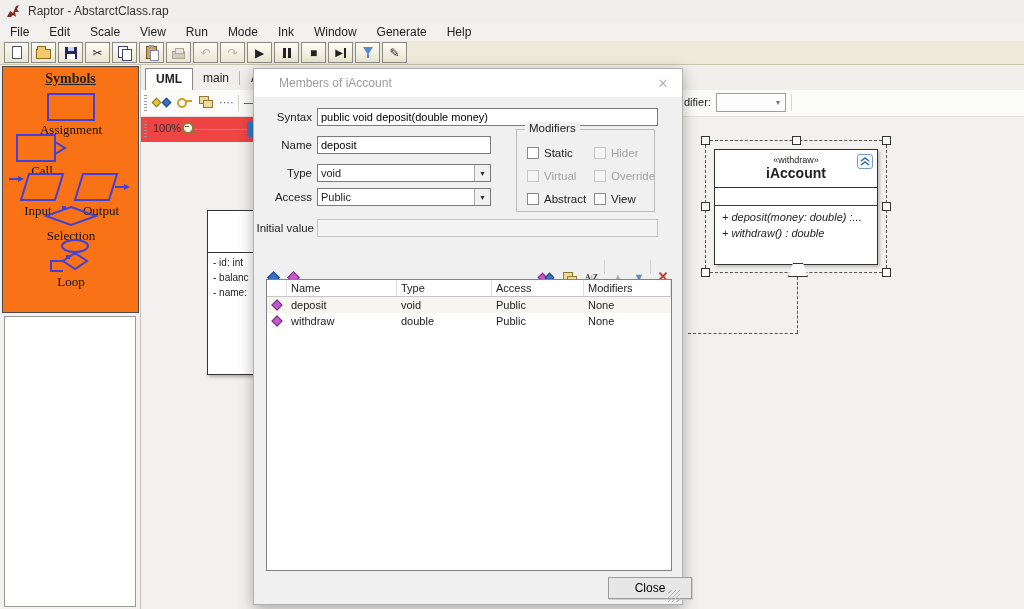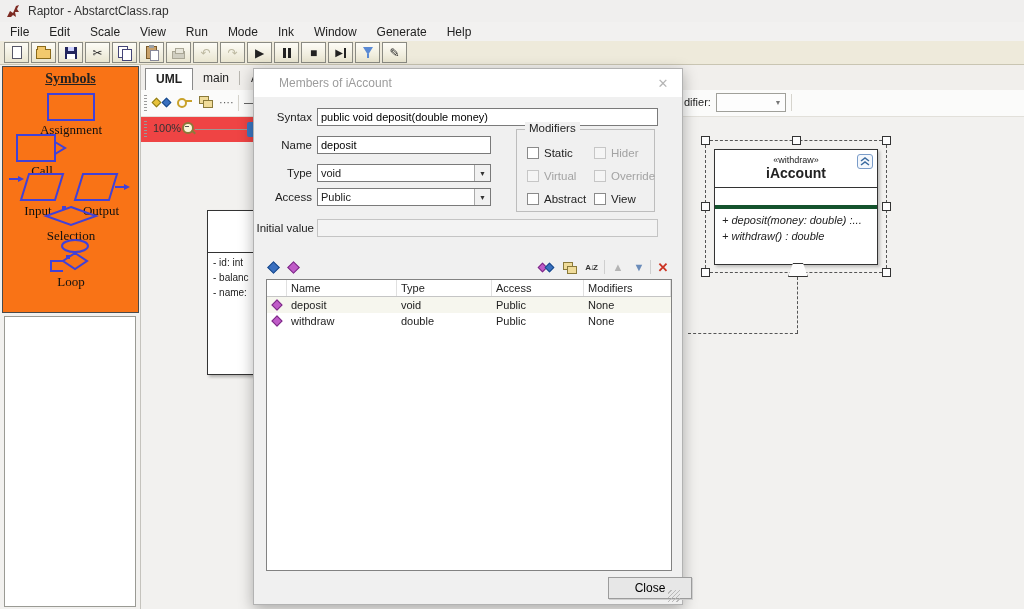--- a/index.html
+++ b/index.html
@@ -88,21 +88,21 @@
   .class-box .line { height:15px; white-space:nowrap; }
   .it { font-style:italic; }
 
   .sel-rect { position:absolute; left:705px; top:140px; width:182px; height:133px; border:1px dashed #555; }
   .handle { position:absolute; width:9px; height:9px; background:#fdfdfd; border:1px solid #333; }
   .iface-box { position:absolute; left:714px; top:149px; width:164px; height:116px; background:#fff; border:1.5px solid #333; box-shadow:2px 2px 3px rgba(0,0,0,.22); }
   .iface-head { position:relative; height:37px; text-align:center; padding-top:5px; }
   .iface-stereo { font-size:9px; color:#222; }
   .iface-name { font-size:14px; font-weight:bold; }
   .iface-attrs { height:18px; border-top:1px solid #333; }
-  .iface-ops { border-top:4px solid #14532d; padding:5px 0 0 7px; font-size:11px; font-style:italic; }
+  .iface-ops { border-top:1px solid #14532d; padding:5px 0 0 7px; font-size:11px; font-style:italic; }
   .iface-ops .line { height:16px; white-space:nowrap; }
   .collapse-btn { position:absolute; right:4px; top:4px; width:16px; height:15px; border:1px solid #7a9cc9; border-radius:3px; background:#f4f8fd; display:flex; align-items:center; justify-content:center; }
   .anchor { position:absolute; left:788px; top:263px; width:20px; height:14px; background:#fdfdfd; border:1px solid #333; clip-path:polygon(25% 0, 75% 0, 100% 100%, 0 100%); }
   .conn-v { position:absolute; left:797px; top:277px; width:1px; height:56px; border-left:1px dashed #555; }
   .conn-h { position:absolute; left:688px; top:333px; width:110px; height:1px; border-top:1px dashed #555; }
 
   
   .dialog { position:absolute; left:253px; top:68px; width:430px; height:537px; background:#f0f0f0; border:1px solid #b2b2b2; box-shadow:0 4px 14px rgba(0,0,0,.3); }
   .dlg-title { position:relative; height:28px; background:#fff; }
   .dlg-title .ttl { position:absolute; left:25px; top:7px; font-size:12px; color:#9c9c9c; }
@@ -113,21 +113,21 @@
   .combo { position:absolute; height:18px; background:#fff; border:1px solid #7a7a7a; display:flex; }
   .combo .val { flex:1; font-size:11px; padding:2px 3px; overflow:hidden; }
   .combo .dd { width:16px; border-left:1px solid #aaa; background:#f1f1f1; display:flex; align-items:center; justify-content:center; font-size:7px; color:#333; }
   .groupbox { position:absolute; left:262px; top:60px; width:139px; height:83px; border:1px solid #bdbdbd; }
   .groupbox .legend { position:absolute; left:8px; top:-8px; background:#f0f0f0; padding:0 4px; font-size:11.5px; }
   .cbrow { position:absolute; display:flex; align-items:center; gap:5px; }
   .cb { width:12px; height:12px; background:#fff; border:1px solid #8a8a8a; }
   .cb-label { font-size:11.5px; }
   .cbrow.disabled .cb { border-color:#c6c6c6; background:#f5f5f5; }
   .cbrow.disabled .cb-label { color:#a3a3a3; }
-  .mini-ic { position:absolute; top:190px; width:18px; height:16px; display:flex; align-items:center; justify-content:center; }
+  .mini-ic { position:absolute; top:200px; width:18px; height:16px; display:flex; align-items:center; justify-content:center;font-family:Liberation Serif, serif; }
   .sorticon { font-size:8px; font-weight:bold; color:#333; letter-spacing:-1px; }
   .toolsep { position:absolute; top:191px; width:1px; height:14px; background:#cfcfcf; }
 
   .mtable { position:absolute; left:12px; top:210px; width:406px; height:292px; background:#fff; border:1px solid #828282; font-size:11px; }
   .mt-row { display:flex; height:16px; align-items:center; }
   .mt-head { height:17px; border-bottom:1px solid #c5c5c5; background:#fff; font-size:11px; }
   .mt-c0 { width:20px; display:flex; align-items:center; justify-content:center; }
   .mt-c1 { width:110px; } .mt-c2 { width:95px; } .mt-c3 { width:92px; } .mt-c4 { flex:1; }
   .mt-head span { border-right:1px solid #e0e0e0; display:block; height:100%; padding:2px 0 0 4px; }
   .mt-row .cell { padding-left:4px; }

